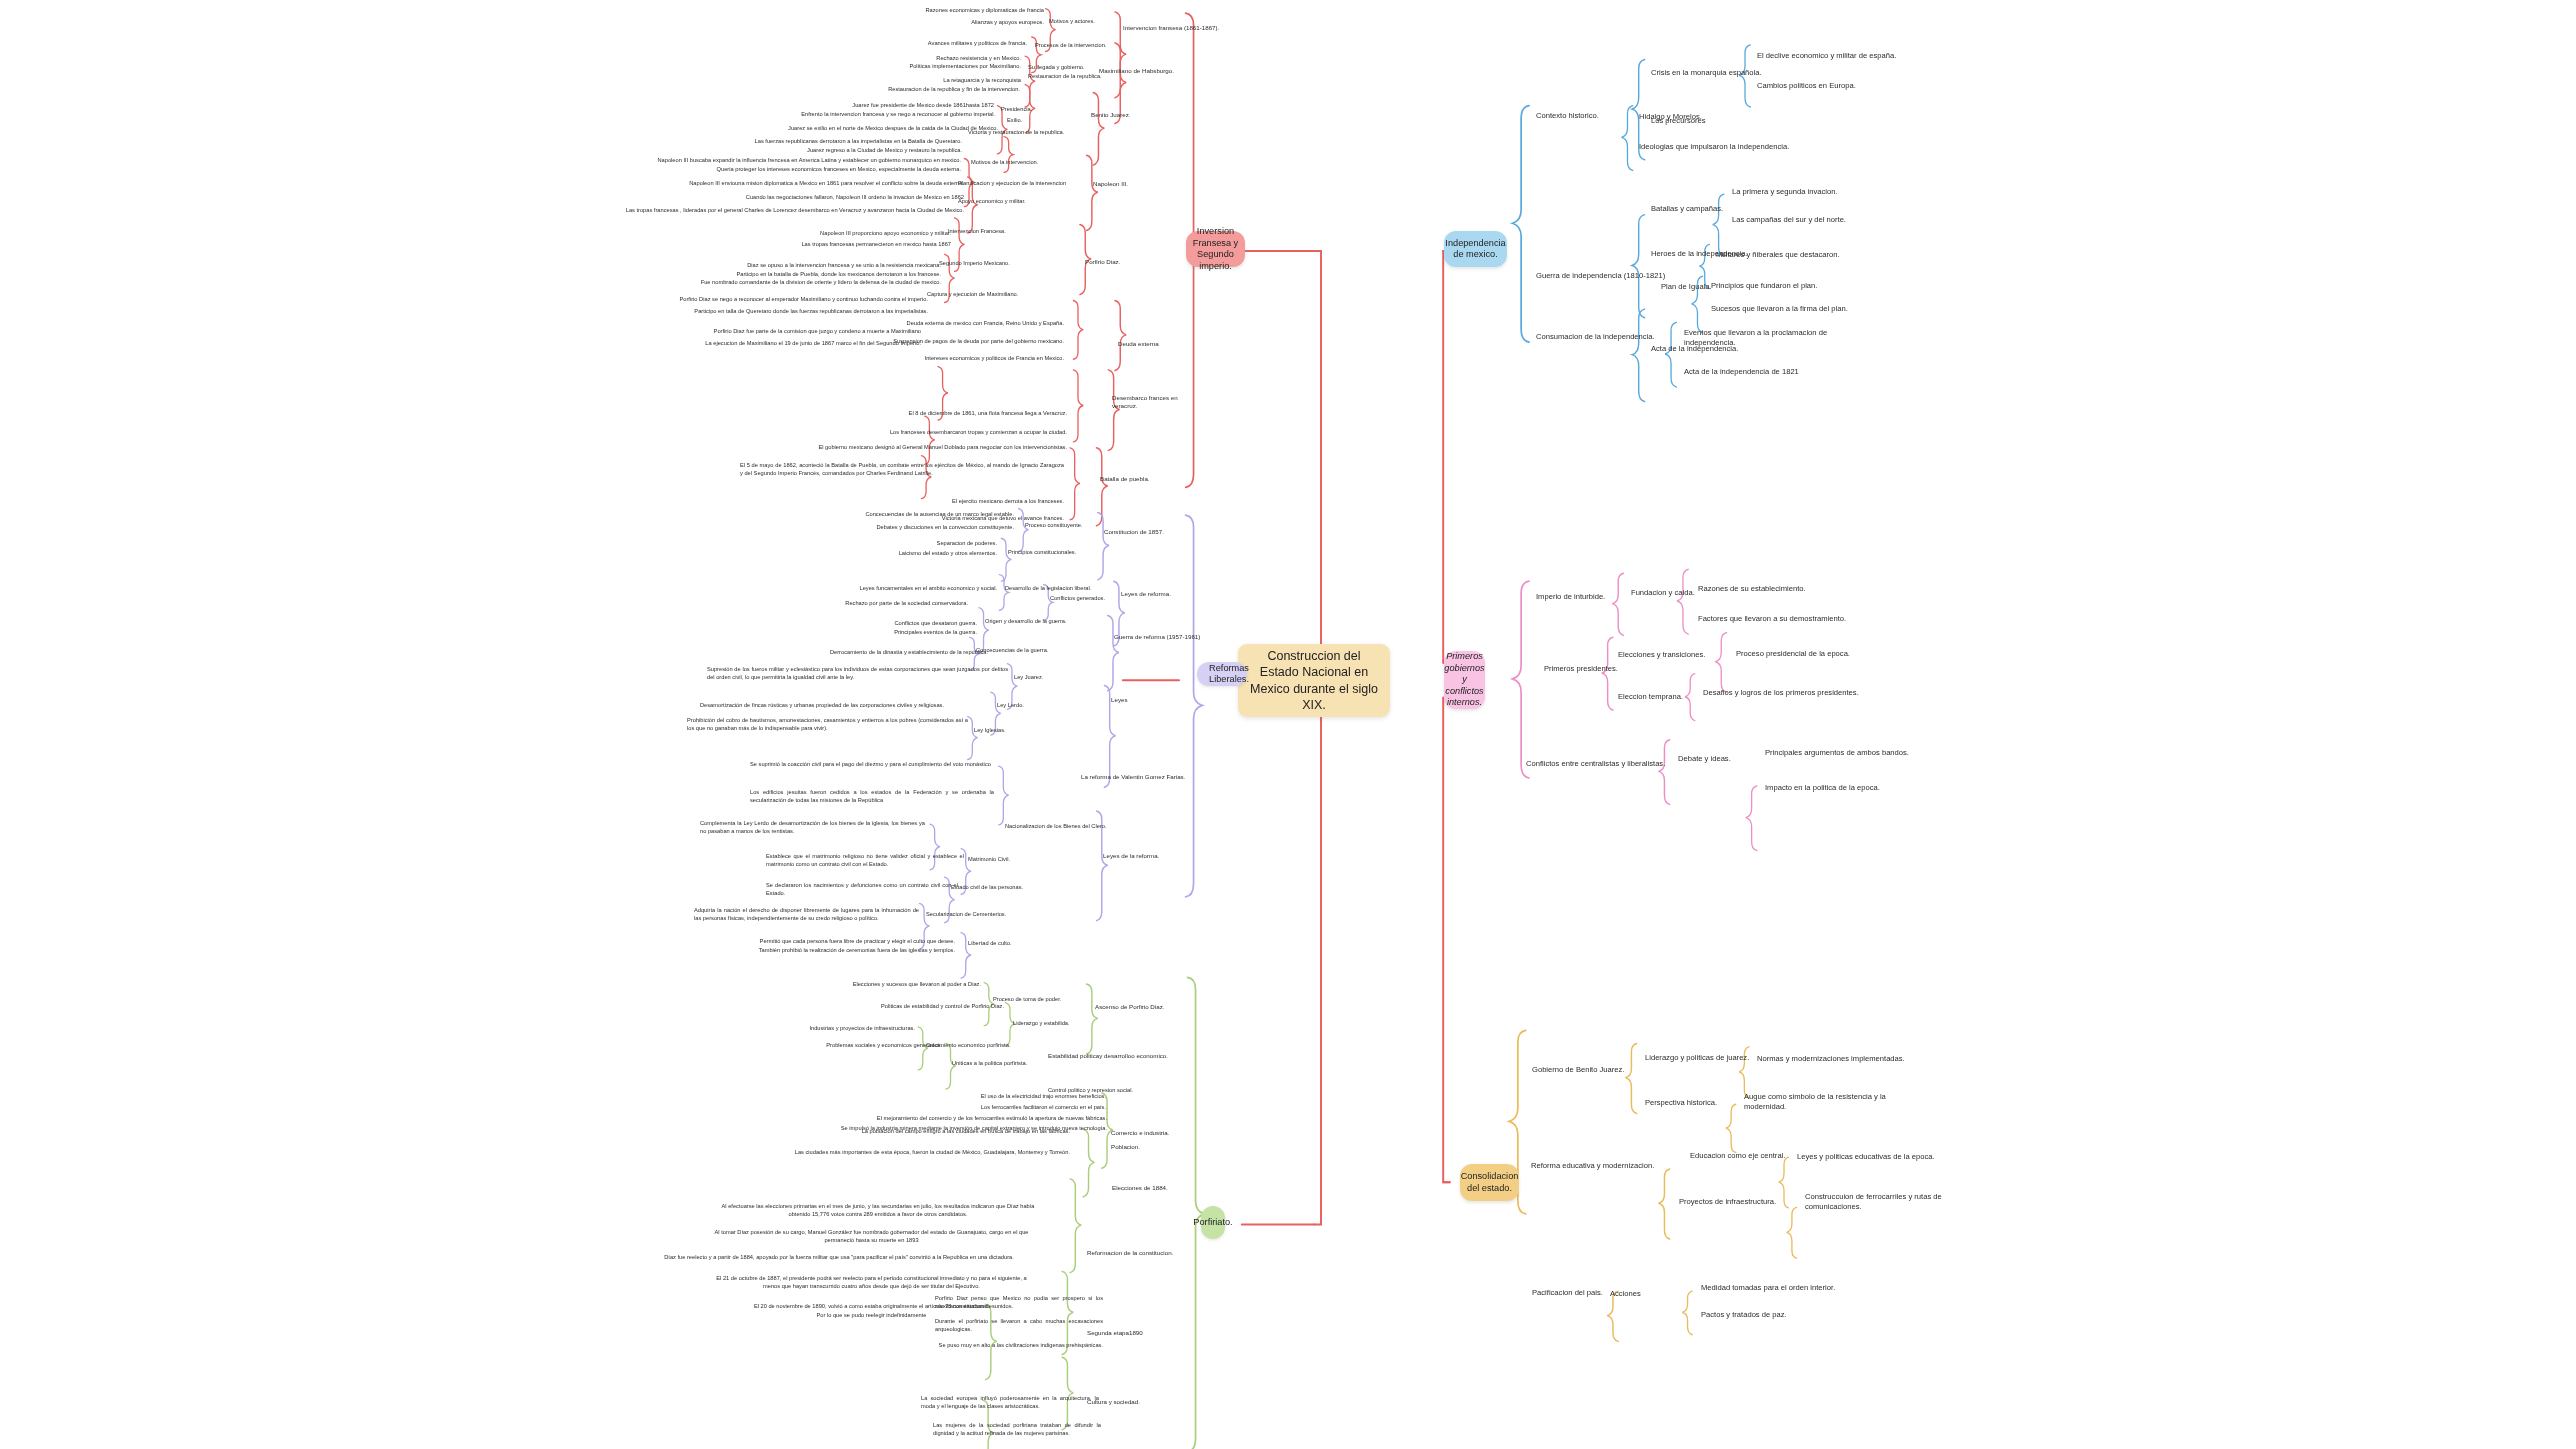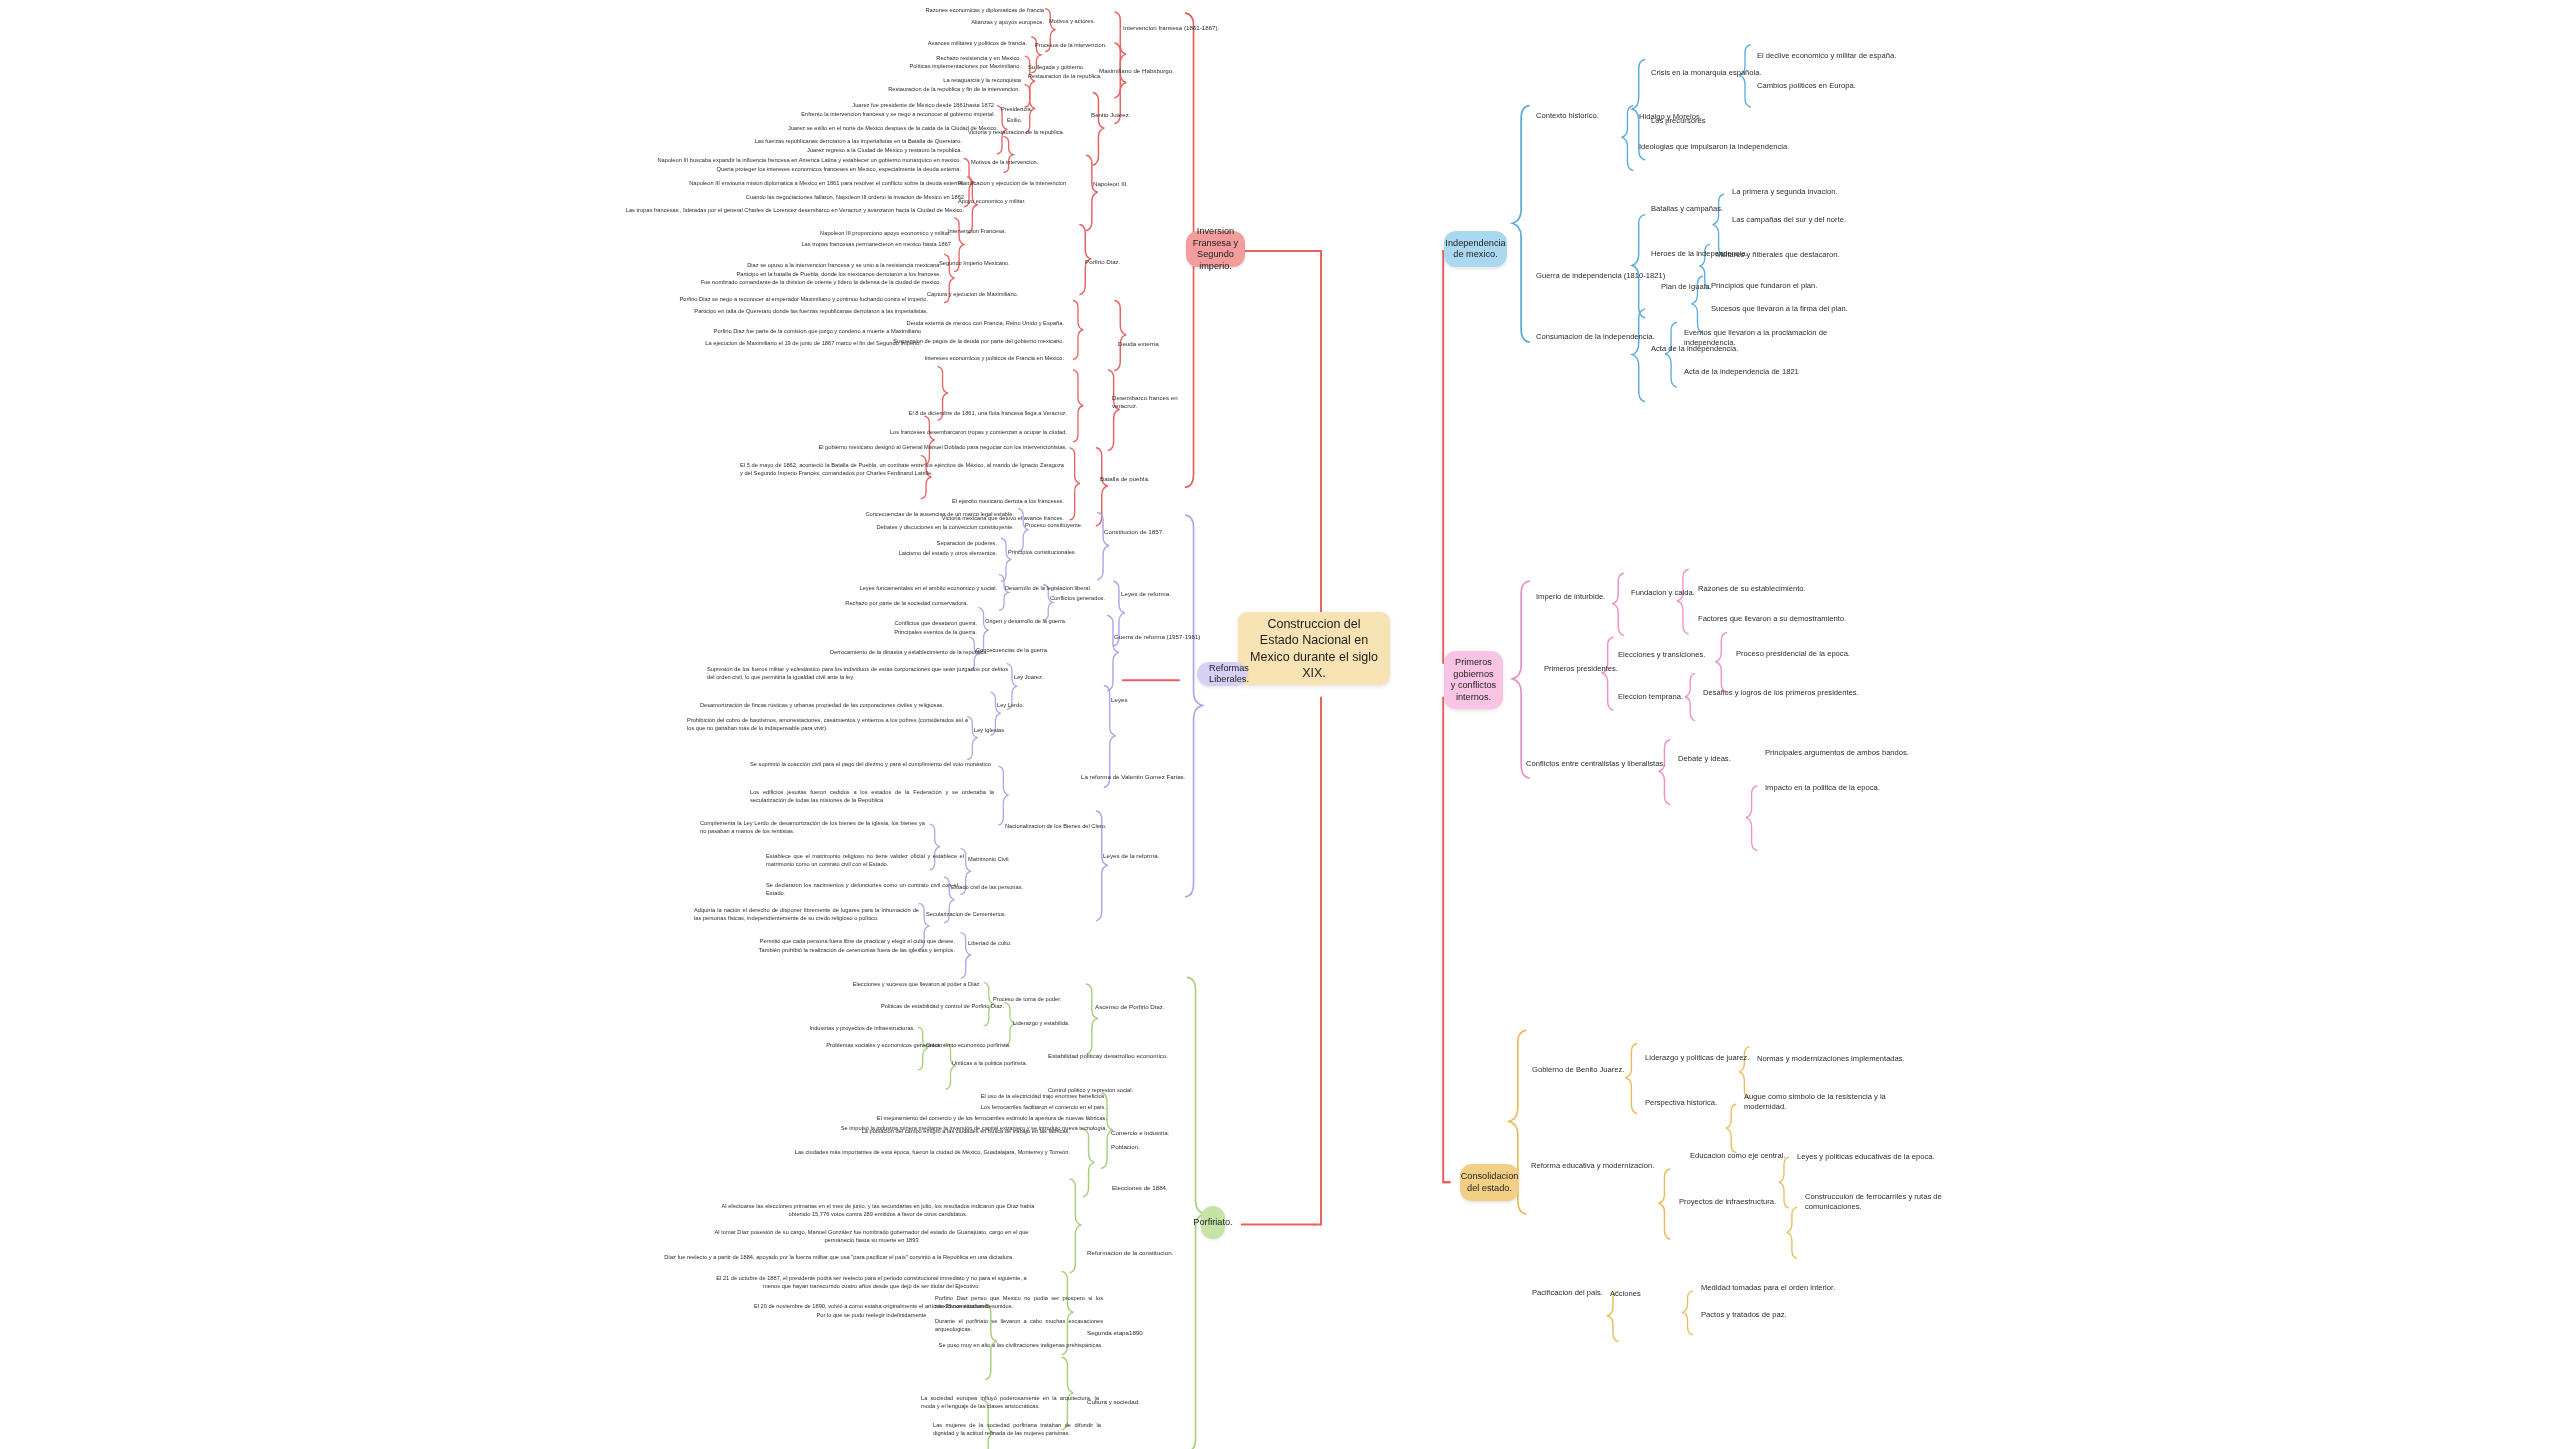--- a/index.html
+++ b/index.html
@@ -184,41 +184,41 @@
       <path d="M1488 2120 q8 2 8 12 v24 q0 12 9 14 q-9 2 -9 14 v24 q0 12 -8 14"></path>
     </g>
     <g fill="none" stroke="#a9cf7d" stroke-width="2" stroke-linecap="round">
       <path d="M1490 1488 q7 2 7 10 v10 q0 10 8 12 q-8 2 -8 12 v10 q0 10 -7 11"></path>
       <path d="M1522 1518 q7 2 7 10 v10 q0 10 8 12 q-8 2 -8 12 v10 q0 10 -7 11"></path>
       <path d="M1390 1555 q7 2 7 10 v10 q0 10 8 12 q-8 2 -8 12 v10 q0 10 -7 11"></path>
       <path d="M1432 1580 q7 2 7 10 v12 q0 10 8 12 q-8 2 -8 12 v12 q0 10 -7 11"></path>
     </g>
   </svg>
 
-  <div class="root" style="left:1238px;top:612px;width:152px;height:73px;">
+  <div class="root" style="left:1238px;top:644px;width:152px;height:73px;">
     <span>Construccion del Estado Nacional en Mexico durante el siglo XIX.</span>
   </div>
 
   <div class="pill red" style="left:1186px;top:231px;width:59px;height:36px;">
     <span>Inversion Fransesa y Segundo imperio.</span>
   </div>
 
   <div class="pill purple" style="left:1197px;top:662px;width:50px;height:24px;padding-left:20px;">
     <span>Reformas Liberales.</span>
   </div>
 
   <div class="pill green" style="left:1201px;top:1206px;width:24px;height:33px;">
     <span>Porfiriato.</span>
   </div>
 
   <div class="pill blue" style="left:1444px;top:231px;width:63px;height:36px;">
     <span>Independencia de mexico.</span>
   </div>
 
-  <div class="pill pink" style="left:1444px;top:651px;width:59px;height:58px;">
+  <div class="pill pink" style="left:1444px;top:651px;width:41px;height:58px;font-style:italic;">
     <span>Primeros gobiernos y conflictos internos.</span>
   </div>
 
   <div class="pill orange" style="left:1444px;top:1164px;width:59px;height:37px;">
     <span>Consolidacion del estado.</span>
   </div>
 
   <div class="n l s11" style="left:1536px;top:111px;width:106px;">Contexto historico.</div>
   <div class="n l s11" style="left:1536px;top:271px;width:132px;">Guerra de independencia (1810-1821)</div>
   <div class="n l s11" style="left:1536px;top:332px;width:132px;">Consumacion de la independencia.</div>

